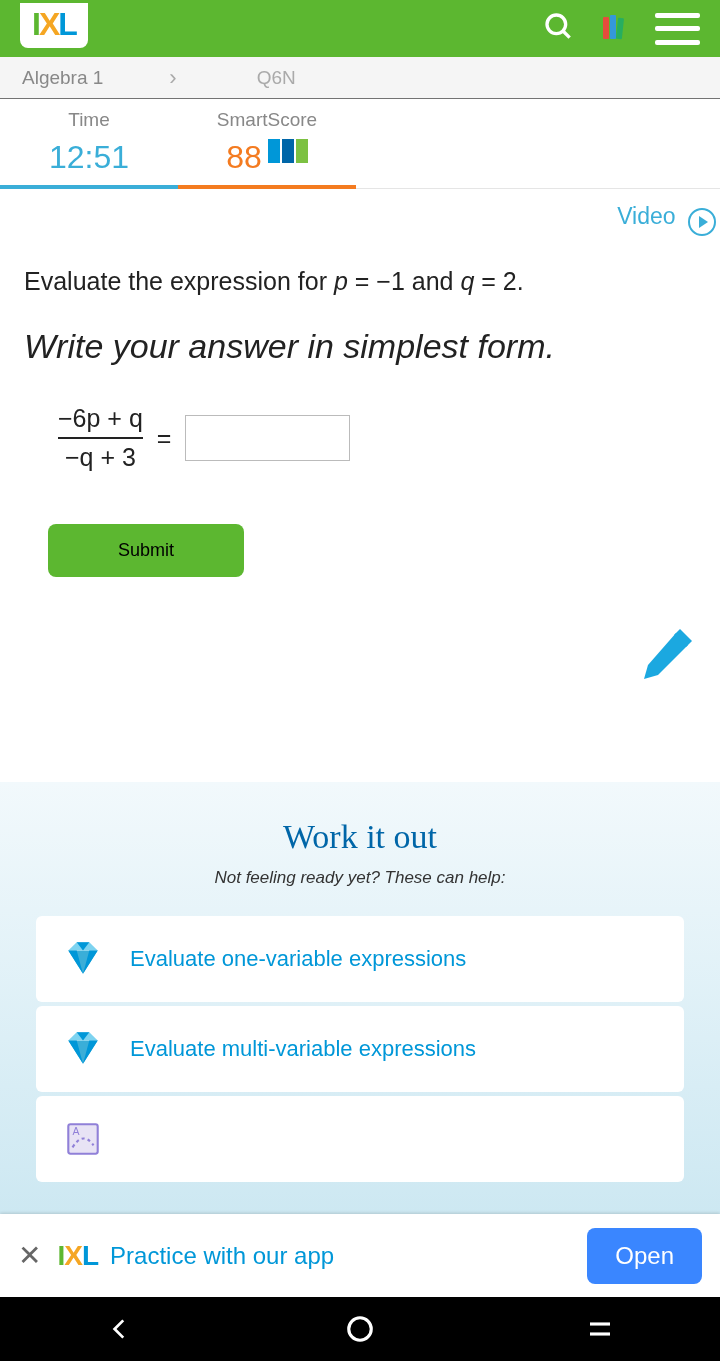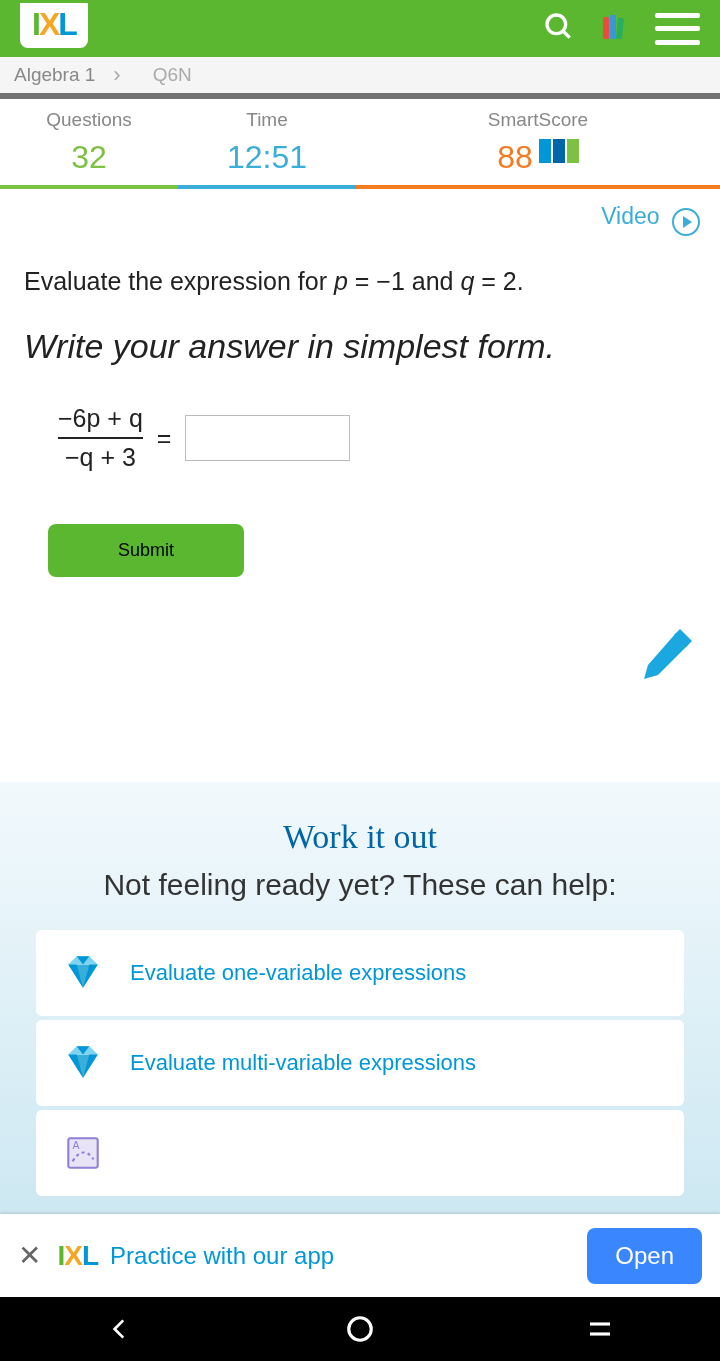--- a/index.html
+++ b/index.html
@@ -10,21 +10,21 @@
 .logo-box { background: #fff; border-radius: 0 0 8px 8px; padding: 3px 12px 5px; margin-top: -6px; }
 .logo-text { font-weight: 900; font-size: 32px; letter-spacing: -2px; }
 .logo-i { color: #5cb730; }
 .logo-x { color: #f5a623; }
 .logo-l { color: #0097d8; }
 .top-icons { display: flex; align-items: center; gap: 24px; }
 .search-icon, .books-icon { width: 32px; height: 32px; }
 .hamburger { width: 45px; height: 32px; display: flex; flex-direction: column; justify-content: space-between; }
 .hamburger span { height: 5px; background: #fff; border-radius: 2px; }
 
-.breadcrumb { background: #f5f5f5; height: 42px; display: flex; align-items: center; padding: 0 14px; font-size: 19px; border-bottom: 6px solid #737373; }
+.breadcrumb { background: #f5f5f5; height: 42px; display: flex; align-items: center; padding: 0 22px; font-size: 19px; border-bottom: 1px solid #737373; gap: 48px; }
 .bc-subject { color: #888; }
 .bc-chevron { color: #aaa; margin: 0 18px; font-size: 22px; }
 .bc-skill { color: #444; font-weight: 500; }
 .bc-code { color: #aaa; margin-left: 14px; }
 
 .stats { display: flex; border-bottom: 1px solid #e5e5e5; }
 .stat { flex: 1; text-align: center; padding: 10px 0 12px; position: relative; }
 .stat:first-child { flex: 0 0 178px; }
 .stat:nth-child(2) { flex: 0 0 178px; }
 .stat-label { color: #888; font-size: 19px; margin-bottom: 8px; }
@@ -35,21 +35,21 @@
 .stat-q::after, .stat-t::after, .stat-s::after { content: ""; position: absolute; bottom: -1px; left: 0; right: 0; height: 4px; }
 .stat-q::after { background: #7cc142; }
 .stat-t::after { background: #3aaed8; }
 .stat-s::after { background: #f47b20; }
 .ribbons { display: inline-flex; gap: 2px; }
 .ribbon { width: 12px; height: 24px; }
 .ribbon-1 { background: #0097d8; }
 .ribbon-2 { background: #0066a8; }
 .ribbon-3 { background: #7cc142; }
 
-.video-link { text-align: right; padding: 14px 20px 8px; }
+.video-link { text-align: right; padding: 14px 4px 8px; }
 .video-link span { color: #3aaed8; font-size: 23px; }
 .play-circle { display: inline-flex; align-items: center; justify-content: center; width: 28px; height: 28px; border: 2px solid #3aaed8; border-radius: 50%; margin-left: 8px; vertical-align: -4px; }
 .play-triangle { width: 0; height: 0; border-left: 9px solid #3aaed8; border-top: 6px solid transparent; border-bottom: 6px solid transparent; margin-left: 3px; }
 
 .question { padding: 20px 24px; }
 .q-text { font-size: 25px; color: #222; line-height: 1.4; }
 .q-text i { font-style: italic; }
 .q-instruction { font-size: 34px; font-style: italic; color: #222; margin-top: 28px; }
 
 .expression-row { display: flex; align-items: center; margin-top: 38px; margin-left: 34px; }
@@ -60,21 +60,21 @@
 .equals { font-size: 25px; margin: 0 14px; color: #222; }
 .answer-input { width: 165px; height: 46px; border: 1px solid #bbb; font-size: 22px; padding: 0 8px; }
 
 .submit-btn { background: #5cb730; color: #000000; border: none; border-radius: 8px; font-size: 18px; padding: 16px 70px; margin: 52px 0 0 24px; cursor: pointer; }
 
 .pencil { position: absolute; right: 24px; top: 625px; }
 .pencil svg { width: 64px; height: 64px; }
 
 .workout { position: absolute; top: 782px; left: 0; right: 0; background: linear-gradient(#f2f9fc, #cde8f2); padding: 36px 0 0; height: 432px; }
 .workout-title { text-align: center; font-family: Georgia, serif; font-size: 34px; color: #0066a8; margin-bottom: 12px; }
-.workout-sub { text-align: center; font-size: 30px; color: #333; margin-bottom: 28px; }
+.workout-sub { text-align: center; font-size: 17px; color: #333; margin-bottom: 28px; font-style: italic; }
 .suggestion { background: #fff; margin: 0 36px 4px; border-radius: 6px; padding: 22px 26px; display: flex; align-items: center; gap: 26px; }
 .diamond-icon { width: 42px; height: 42px; }
 .suggestion-text { color: #0097d8; font-size: 22px; }
 .suggestion.lesson .suggestion-text { color: #9080d8; }
 
 .app-banner { position: absolute; top: 1214px; left: 0; right: 0; height: 83px; background: #fff; display: flex; align-items: center; padding: 0 18px; box-shadow: 0 -1px 3px rgba(0,0,0,.15); z-index: 5; }
 .banner-close { font-size: 28px; color: #666; margin-right: 16px; }
 .banner-logo { font-weight: 900; font-size: 28px; letter-spacing: -1px; margin-right: 12px; }
 .banner-text { color: #0097d8; font-size: 24px; flex: 1; }
 .open-btn { background: #3a86ff; color: #fff; border: none; border-radius: 8px; font-size: 24px; padding: 14px 28px; }
@@ -111,24 +111,20 @@
   </div>
 </div>
 
 <div class="breadcrumb">
   <span class="bc-subject">Algebra 1</span>
   <span class="bc-chevron">›</span>
   <span class="bc-code">Q6N</span>
 </div>
 
 <div class="stats">
-  <div class="stat stat-q">
-    <div class="stat-label">Questions</div>
-    <div class="stat-value">32</div>
-  </div>
   <div class="stat stat-t">
     <div class="stat-label">Time</div>
     <div class="stat-value">12:51</div>
   </div>
   <div class="stat stat-s">
     <div class="stat-label">SmartScore</div>
     <div class="stat-value">
         <span>88</span>
       <span class="ribbons">
           <span class="ribbon ribbon-1"></span>

